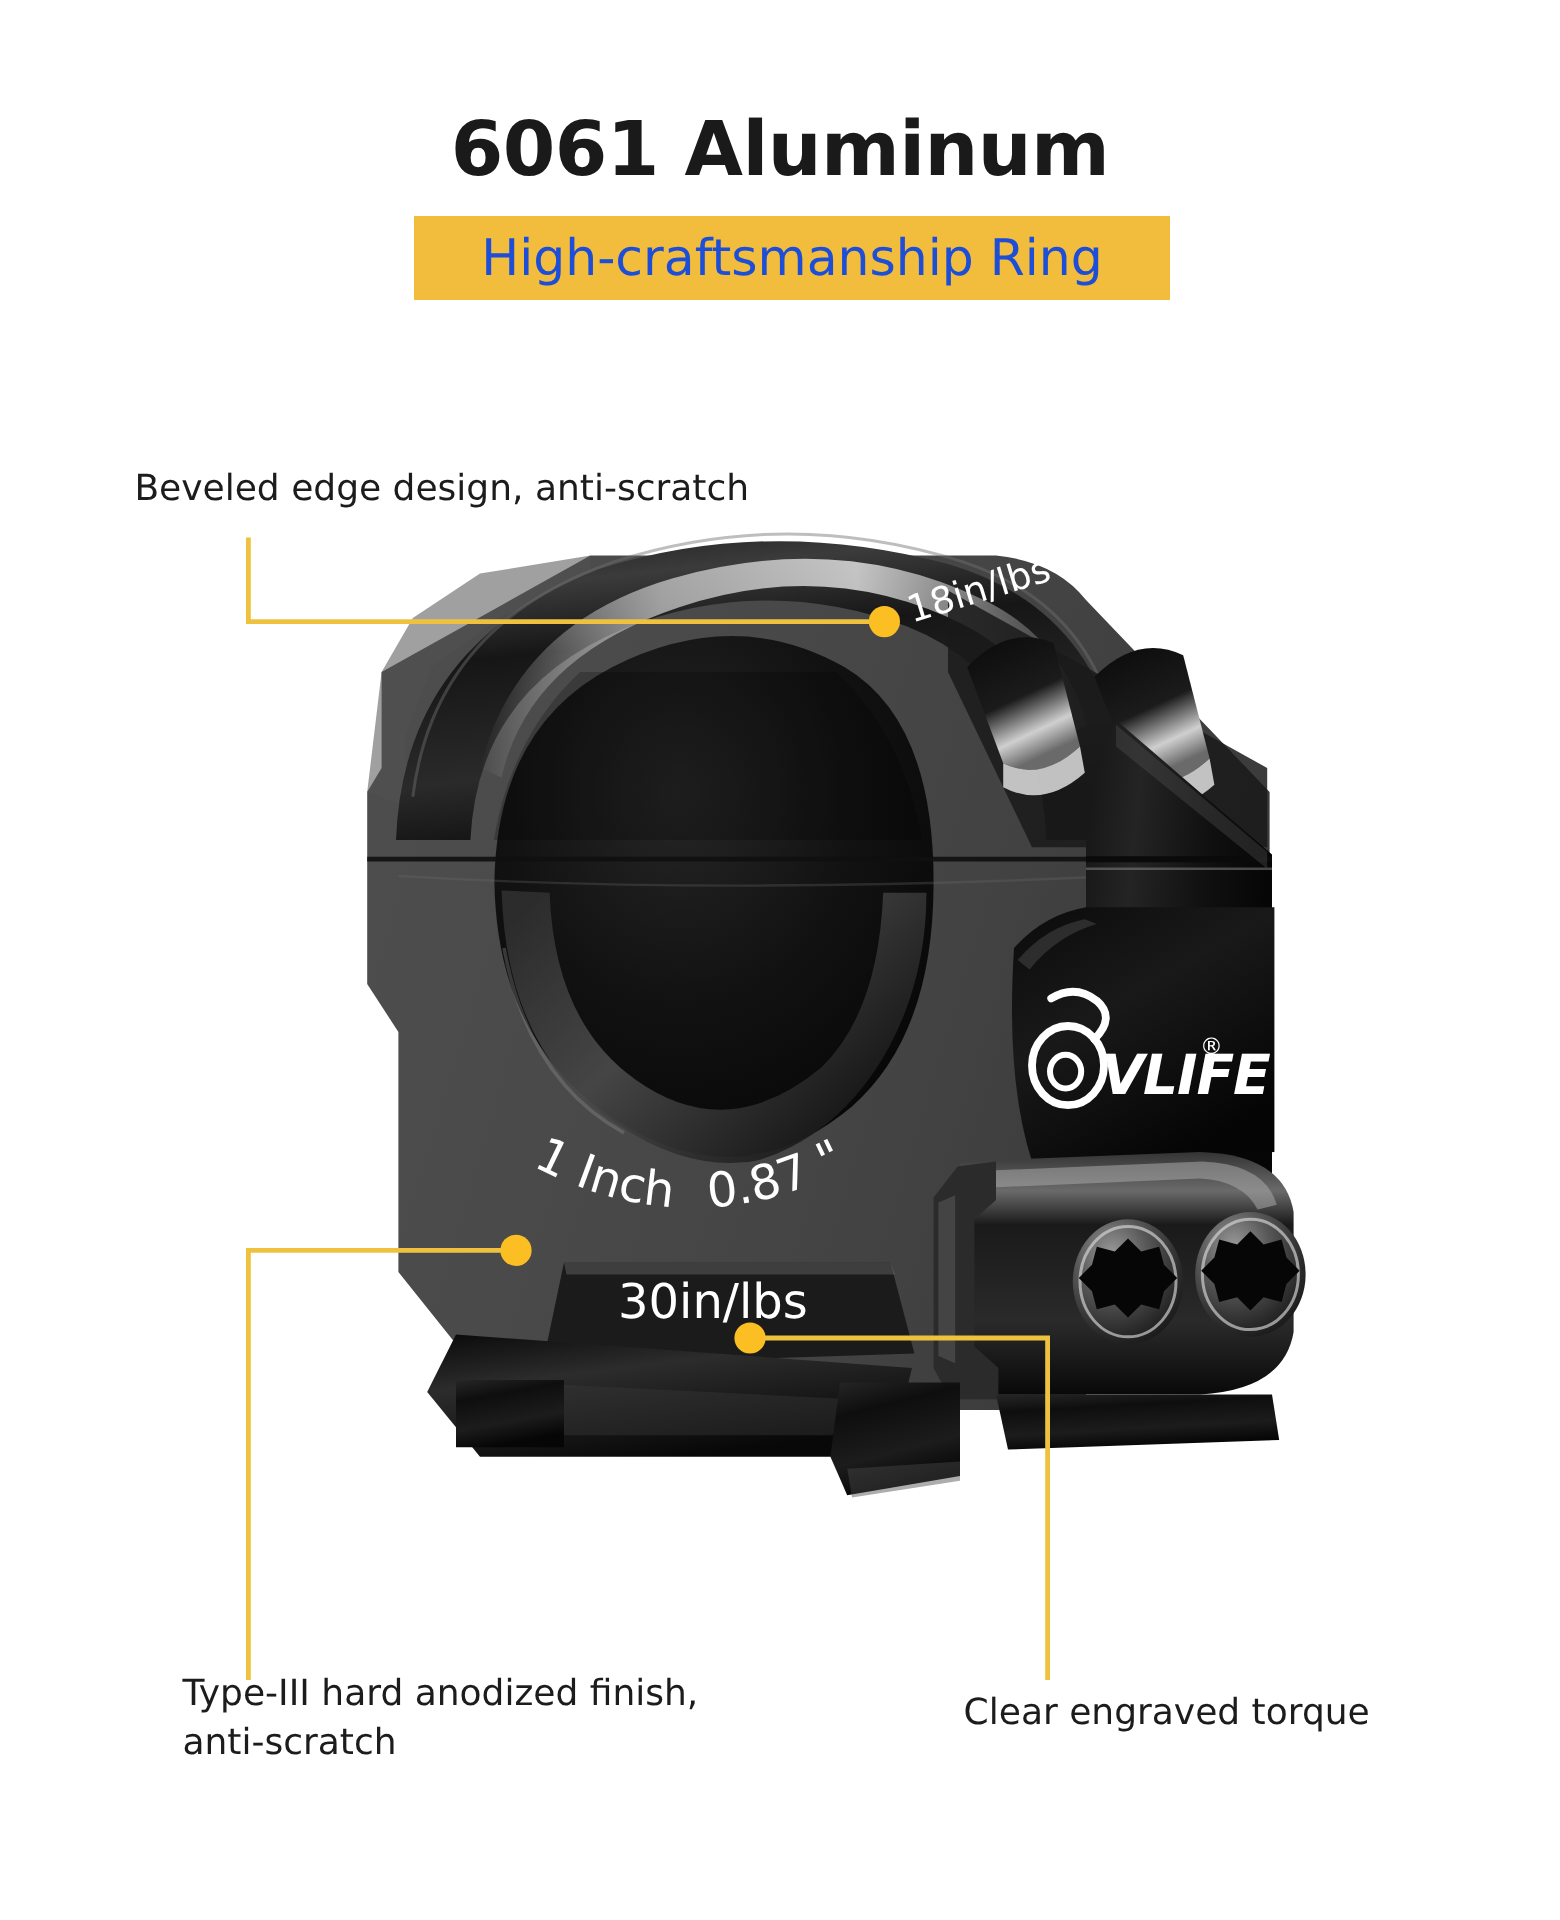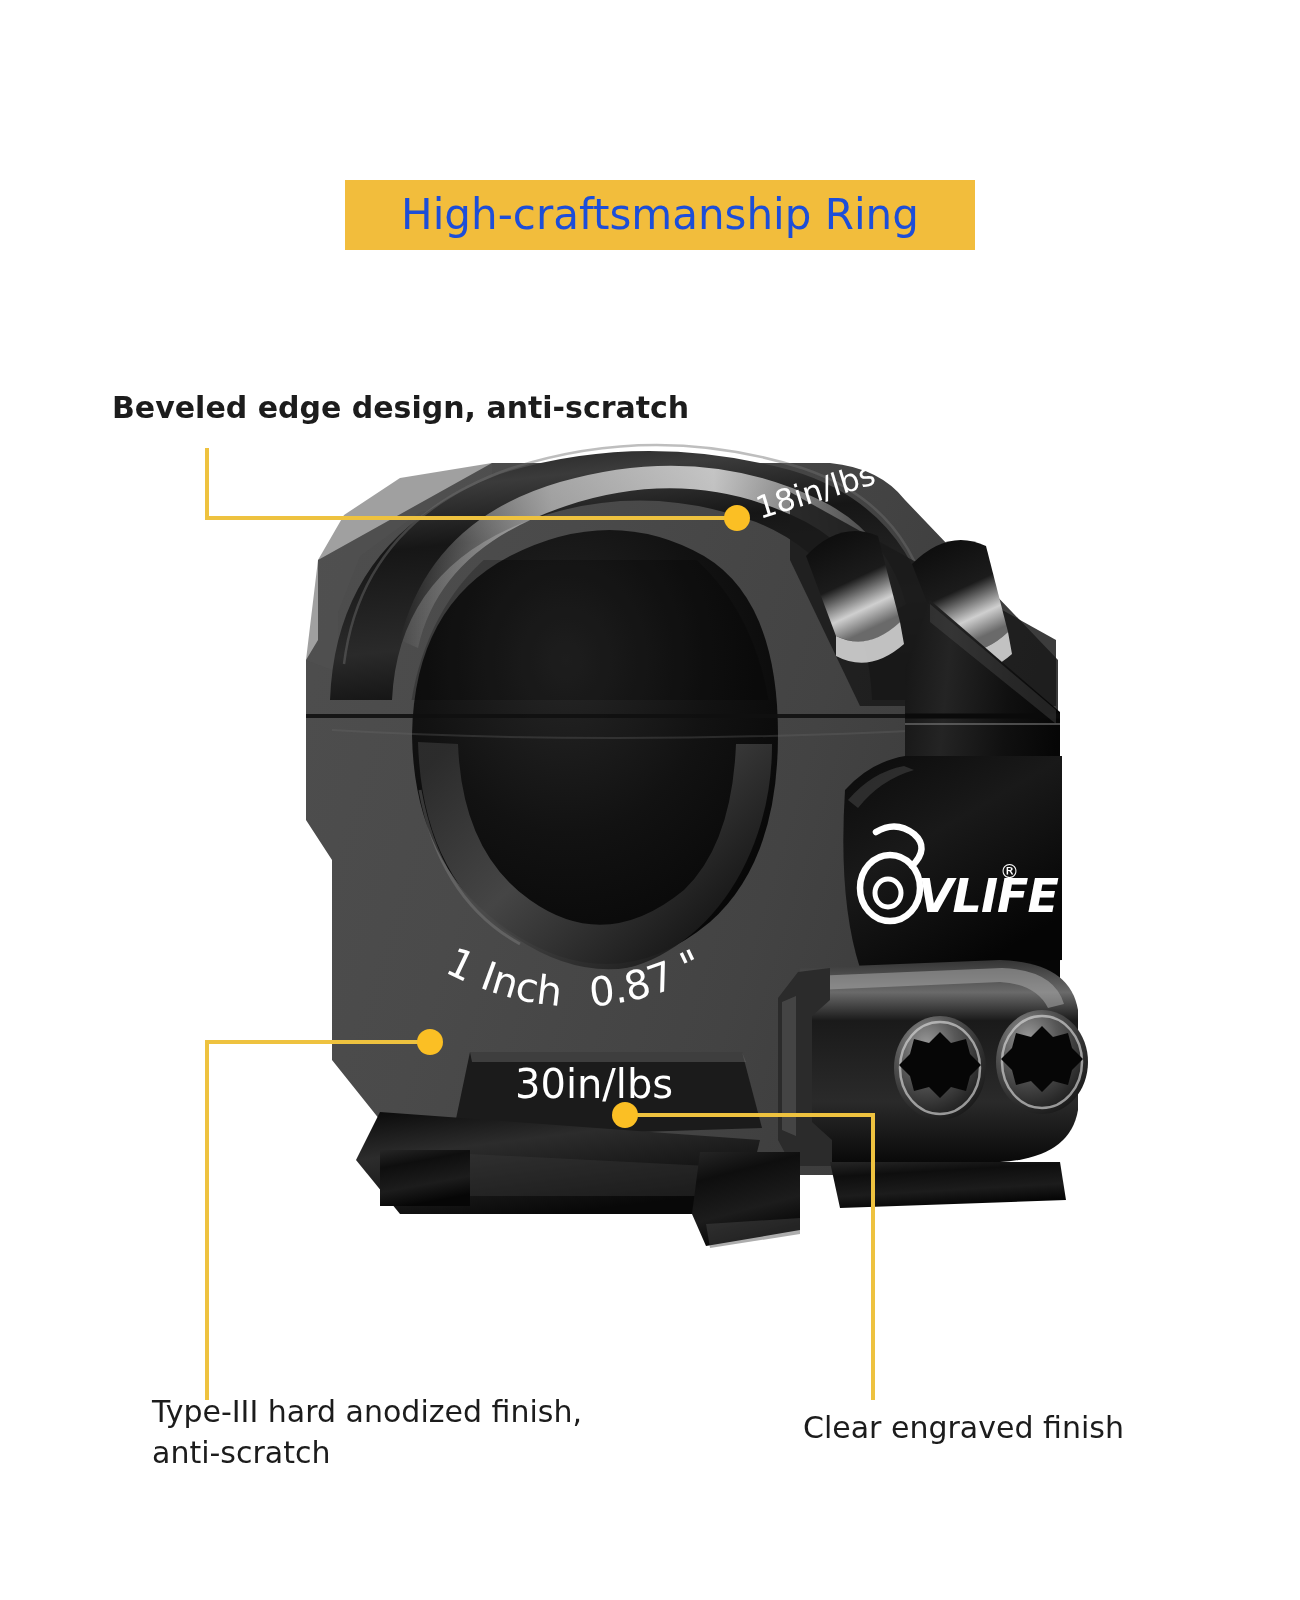--- a/index.html
+++ b/index.html
@@ -60,37 +60,38 @@
   
   .callout-label {
     position: absolute;
     font-size: 30px;
     color: #1c1c1c;
     font-family: "DejaVu Sans", sans-serif;
     font-weight: 400;
     line-height: 1.35;
     white-space: pre-line;
   }
-  #label-top-left   { left: 112px; top: 388px; font-weight: bold; }
+  #label-top-left   { left: 112px; top: 388px; }
   #label-bottom-left{ left: 112px; top: 1392px; margin-left: 40px; }
   #label-bottom-right{ left: 803px; top: 1408px; }
 
   
   #callout-svg, #product-svg {
     position: absolute;
     top: 0; left: 0;
     width: 1300px;
     height: 1600px;
   }
   #product-svg { pointer-events: none; }
 </style>
 </head>
 <body>
 
 <div id="header">
+  <div id="title">6061 Aluminum</div>
   <div id="subtitle-band"></div>
   <div id="subtitle">High-craftsmanship Ring</div>
 </div>
 
 <svg id="product-svg" viewBox="0 0 1300 1600">
   <defs>
 
     <linearGradient id="faceGrad" x1="0" y1="0" x2="1" y2="0.3">
       <stop offset="0%" stop-color="#4e4e4e"></stop>
       <stop offset="35%" stop-color="#4a4a4a"></stop>
@@ -397,13 +398,13 @@
     <path d="M 625,1115 L 873,1115 L 873,1400" fill="none" stroke="#eec23f" stroke-width="4"></path>
     <circle cx="625" cy="1115" r="13" fill="#fbbf24"></circle>
   </g>
 </svg>
 
 <div class="callout-label" id="label-top-left">Beveled edge design, anti-scratch</div>
 
 <div class="callout-label" id="label-bottom-left">Type-III hard anodized finish,
 anti-scratch</div>
 
-<div class="callout-label" id="label-bottom-right">Clear engraved finish</div>
+<div class="callout-label" id="label-bottom-right">Clear engraved torque</div>
 
 </body></html>

